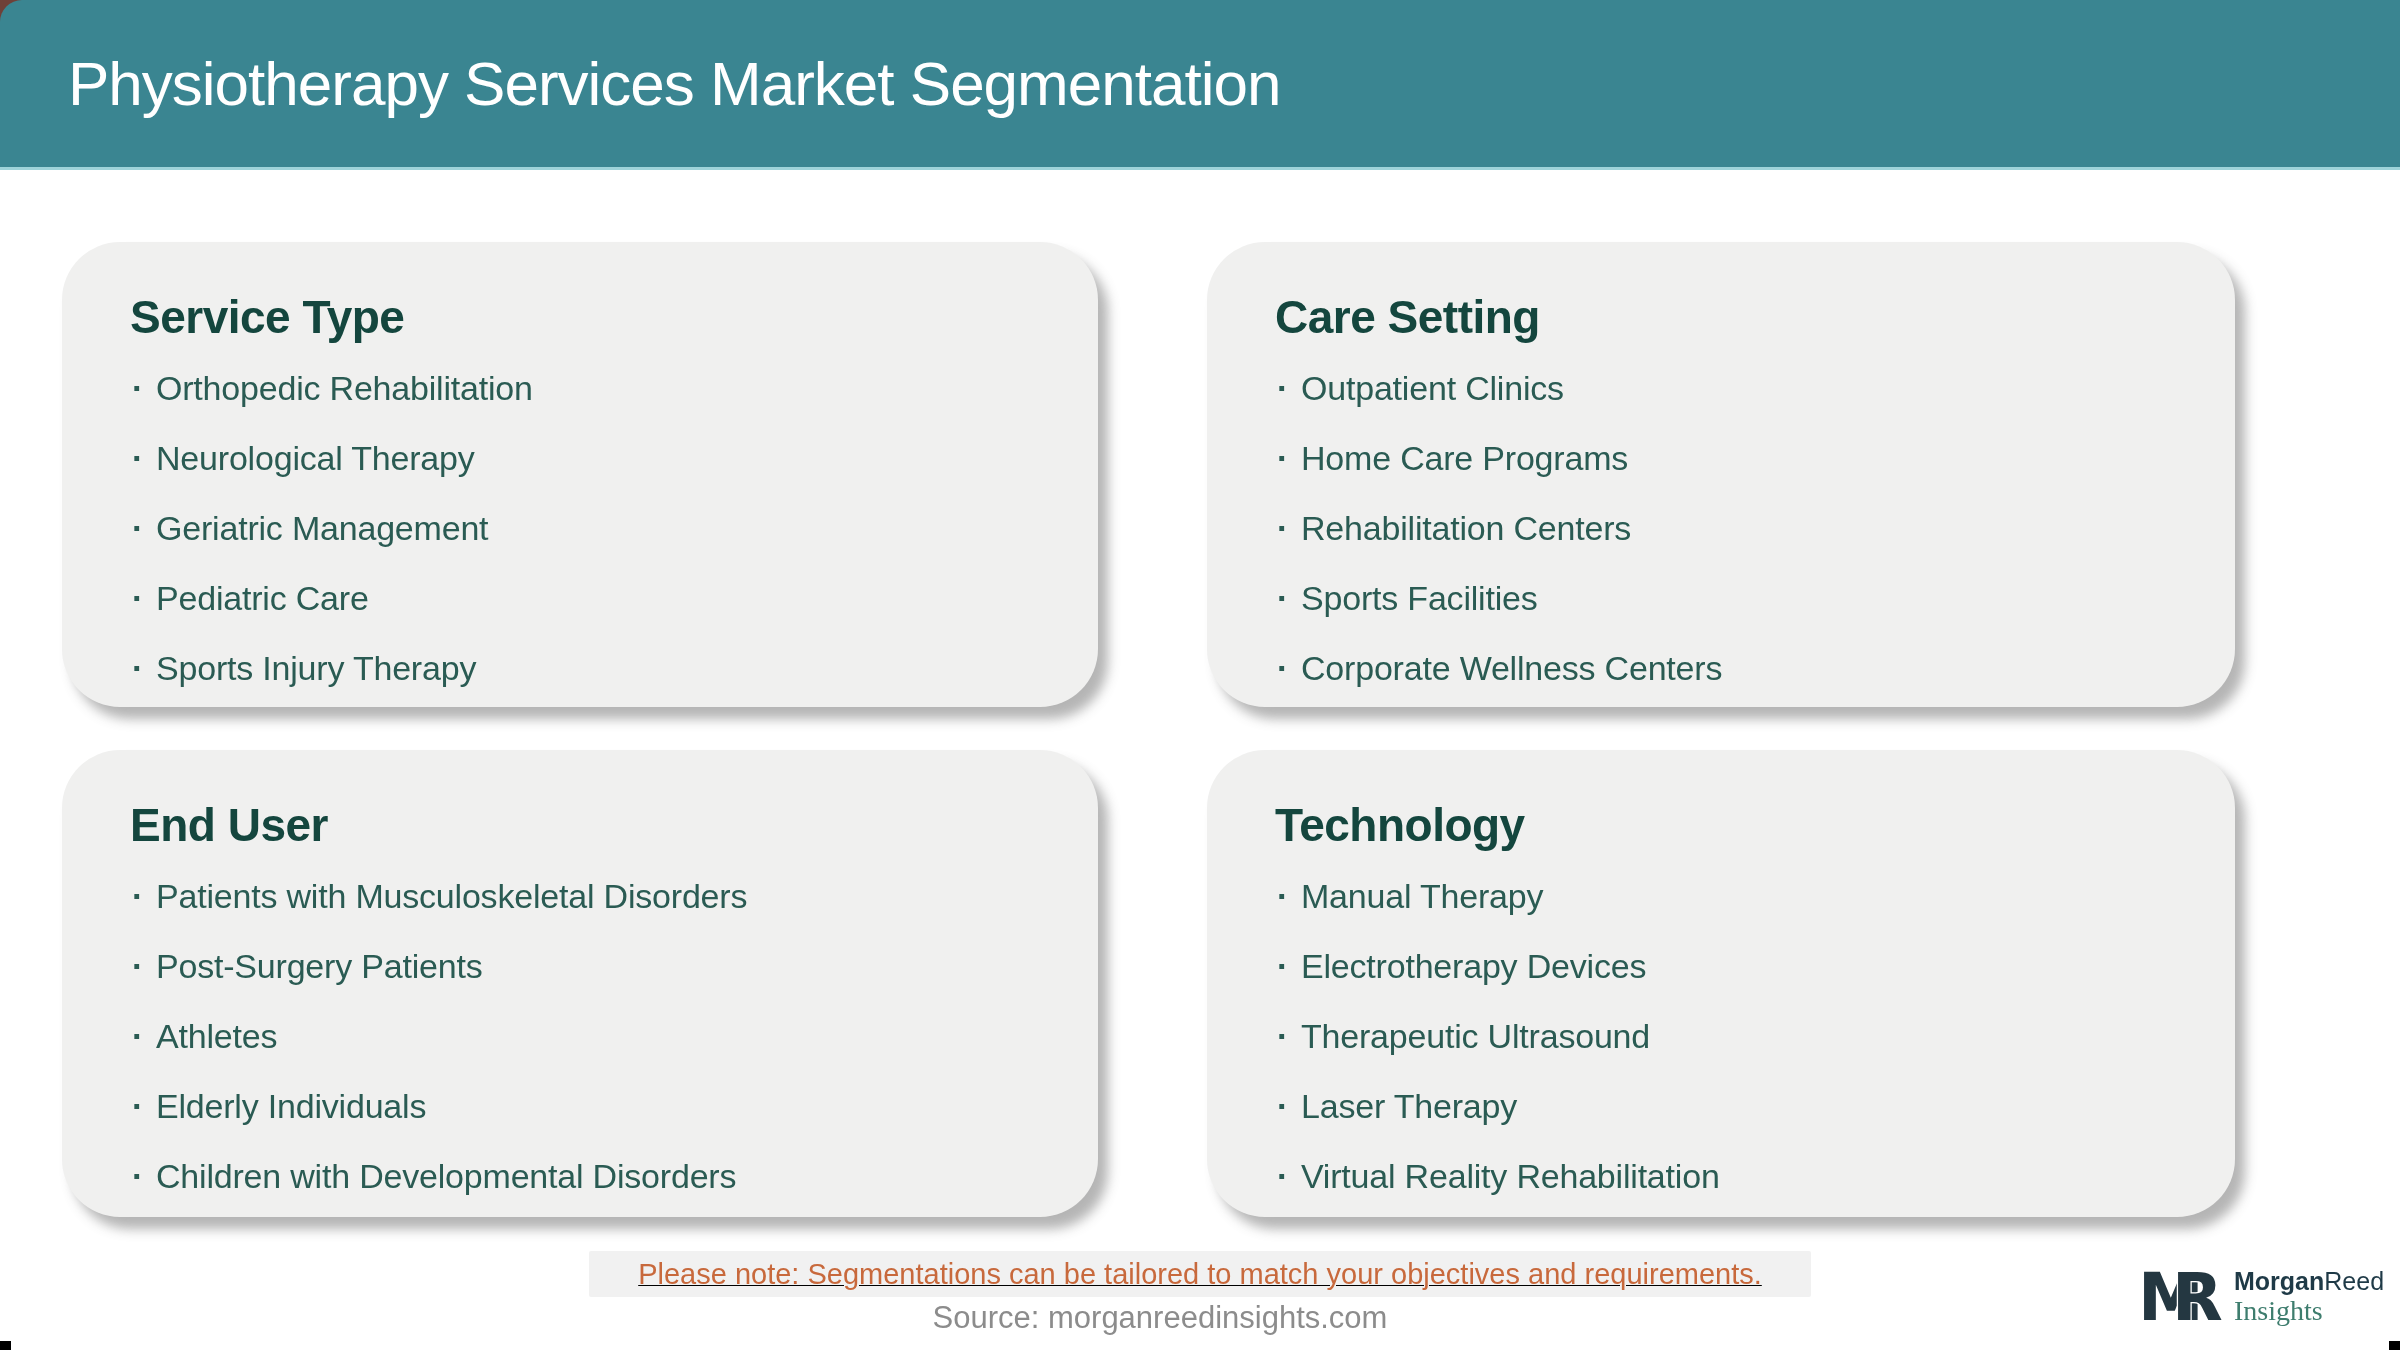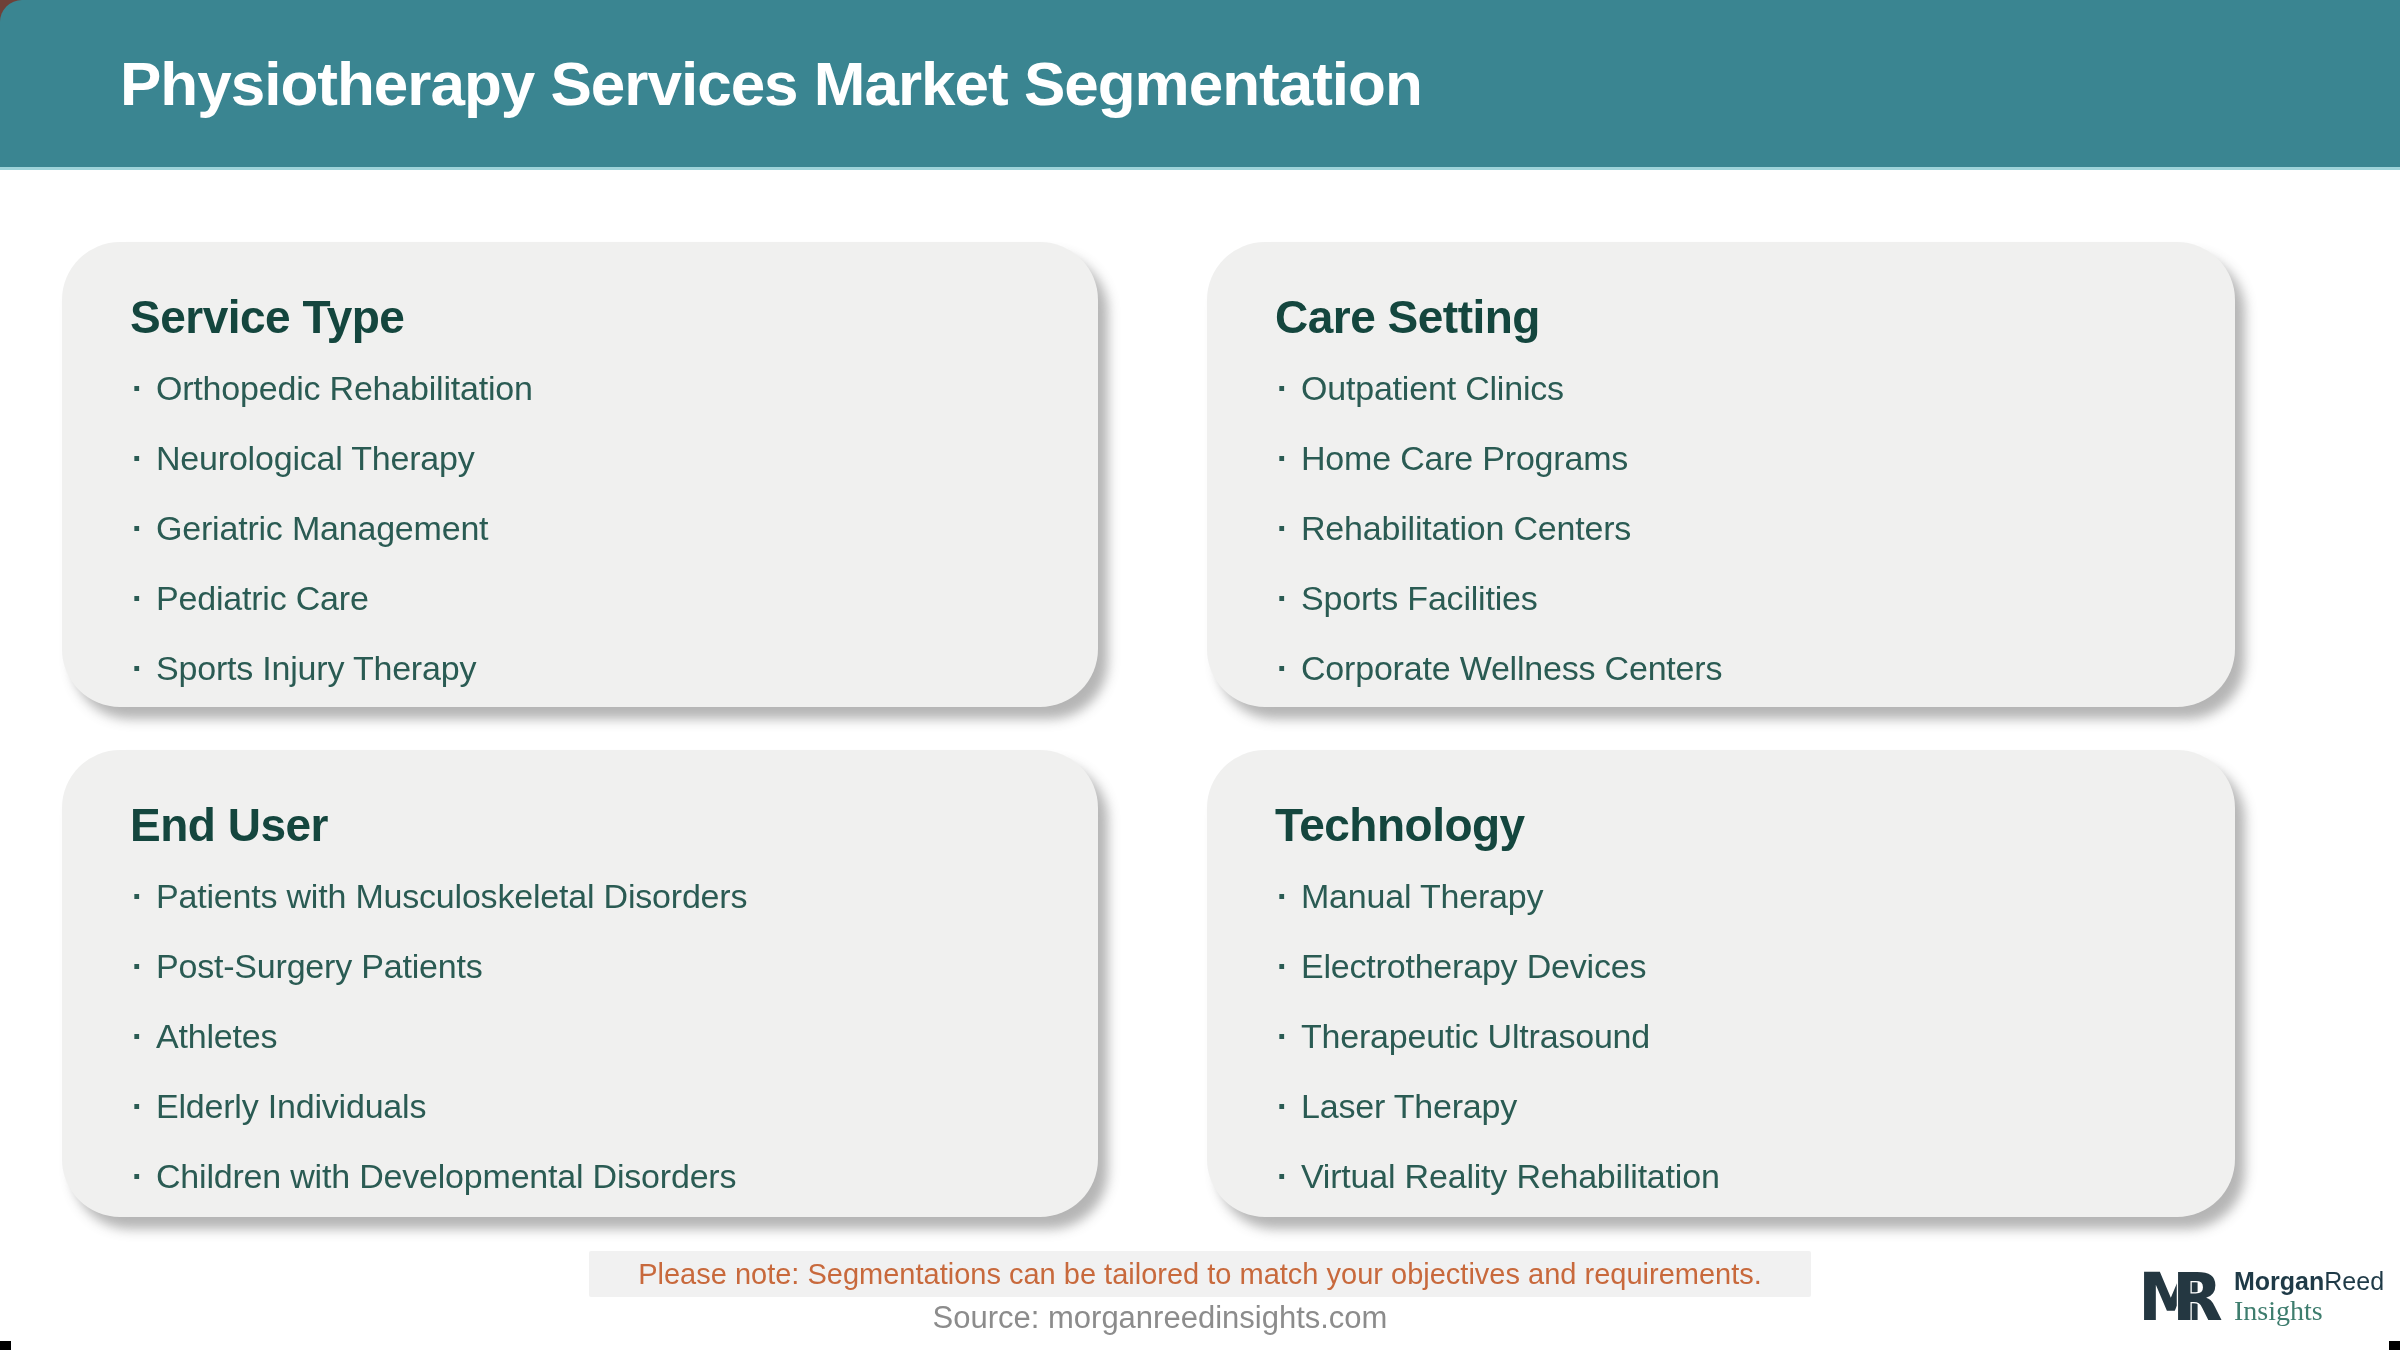--- a/index.html
+++ b/index.html
@@ -16,24 +16,24 @@
 
   
   .header {
     position: absolute; left: 0; top: 0; width: 2400px; height: 170px;
     background: #3A8591;
     border-top-left-radius: 22px;
     border-bottom: 3px solid #9ED3D9;
     display: flex; align-items: center;
   }
   .header h1 {
-    margin-left: 120px;
+    margin-left: 68px;
     color: #ffffff;
     font-size: 62px;
-    font-weight: 700;
+    font-weight: 400;
     letter-spacing: -1px;
   }
 
   
   .card {
     position: absolute;
     background: #F0F0EF;
     border-radius: 58px;
     box-shadow: 10px 12px 12px rgba(90,90,90,0.45);
     padding: 52px 50px 16px 68px;
@@ -68,20 +68,21 @@
     color: #2A5B53;
     font-weight: 700;
   }
 
   
   .note-bar {
     position: absolute; left: 589px; top: 1251px; width: 1222px; height: 46px;
     background: #F1F1F1;
     border-radius: 2px;
     text-align: center;
+    text-decoration: underline;
   }
   .note-bar span {
     font-size: 29px;
     line-height: 46px;
     color: #C8693C;
   }
 
   .source-line {
     position: absolute; left: 0; top: 1300px; width: 2300px;
     text-align: center;

